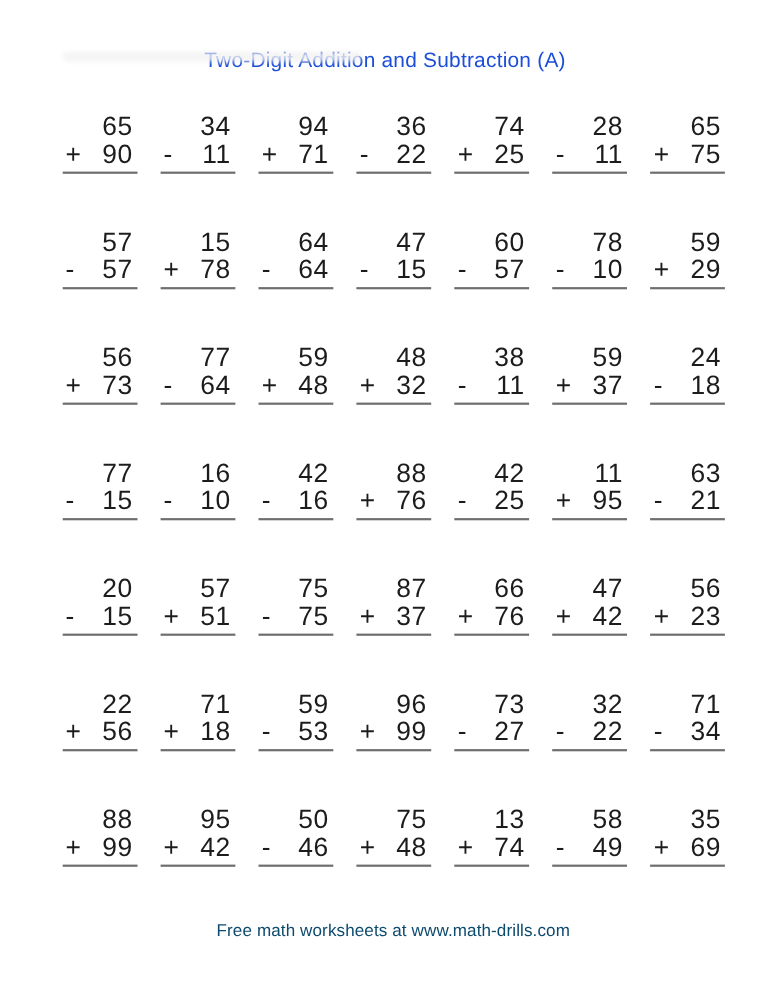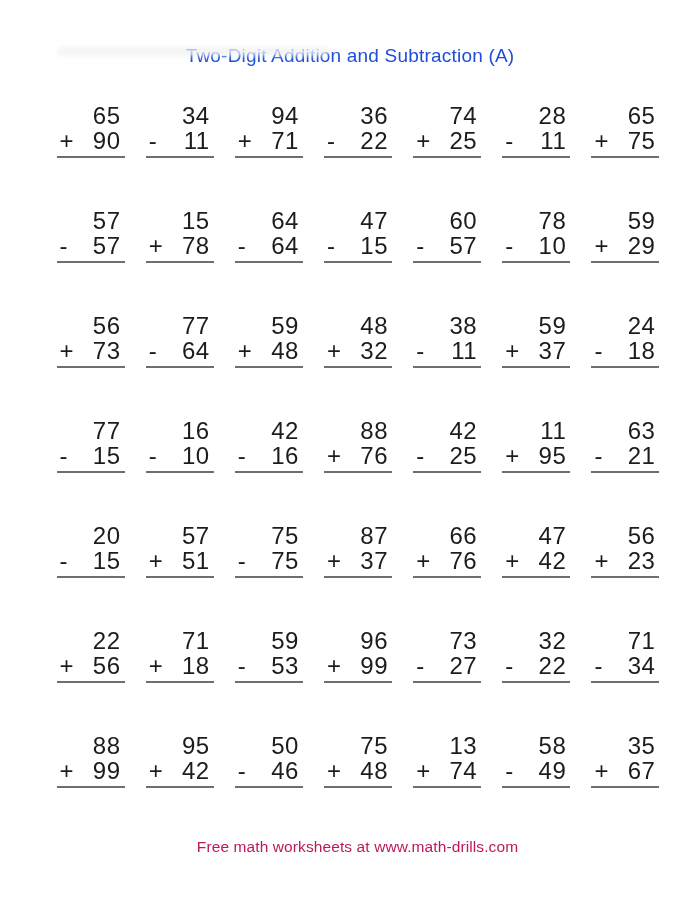--- a/index.html
+++ b/index.html
@@ -66,21 +66,21 @@
     line-height: 25px;
     letter-spacing: 0.5px;
     color: #1c1c1c;
   }
   .num { padding-right: 4px; }
   .op { padding-left: 3px; }
   .footer {
     text-align: center;
     font-size: 15.5px;
     line-height: 18px;
-    color: #be185d;
+    color: #0c4a6e;
     letter-spacing: 0.1px;
     margin-left: 15px;
   }
 </style>
 </head>
 <body>
 
 <div class="page">
   <div class="scan-artifact"></div>
   <h1 class="title">Two-Digit Addition and Subtraction (A)</h1>
@@ -516,18 +516,18 @@
       <span class="op">-</span>
       <span class="num">49</span>
     </div>
   </div>
       <div class="problem">
     <div class="num-row">
       <span class="num">35</span>
     </div>
     <div class="op-row">
       <span class="op">+</span>
-      <span class="num">67</span>
+      <span class="num">69</span>
     </div>
   </div>
     </div>
   <div class="footer">Free math worksheets at www.math-drills.com</div>
 </div>
 
 </body></html>

